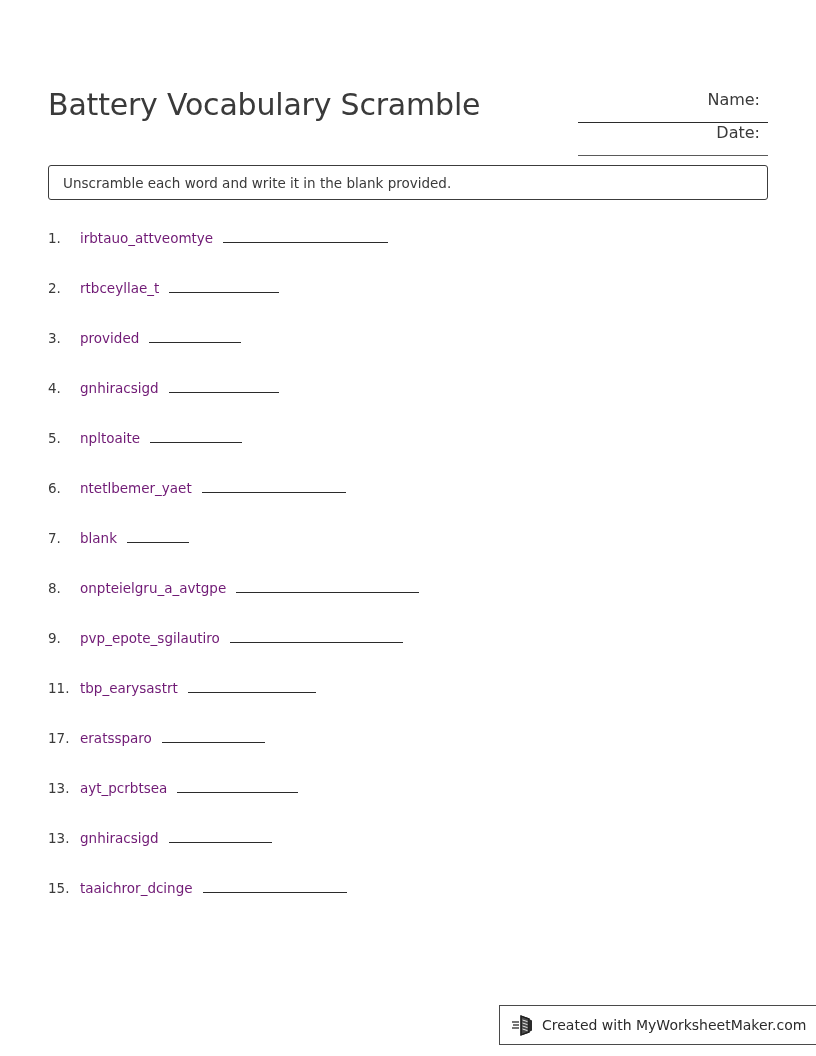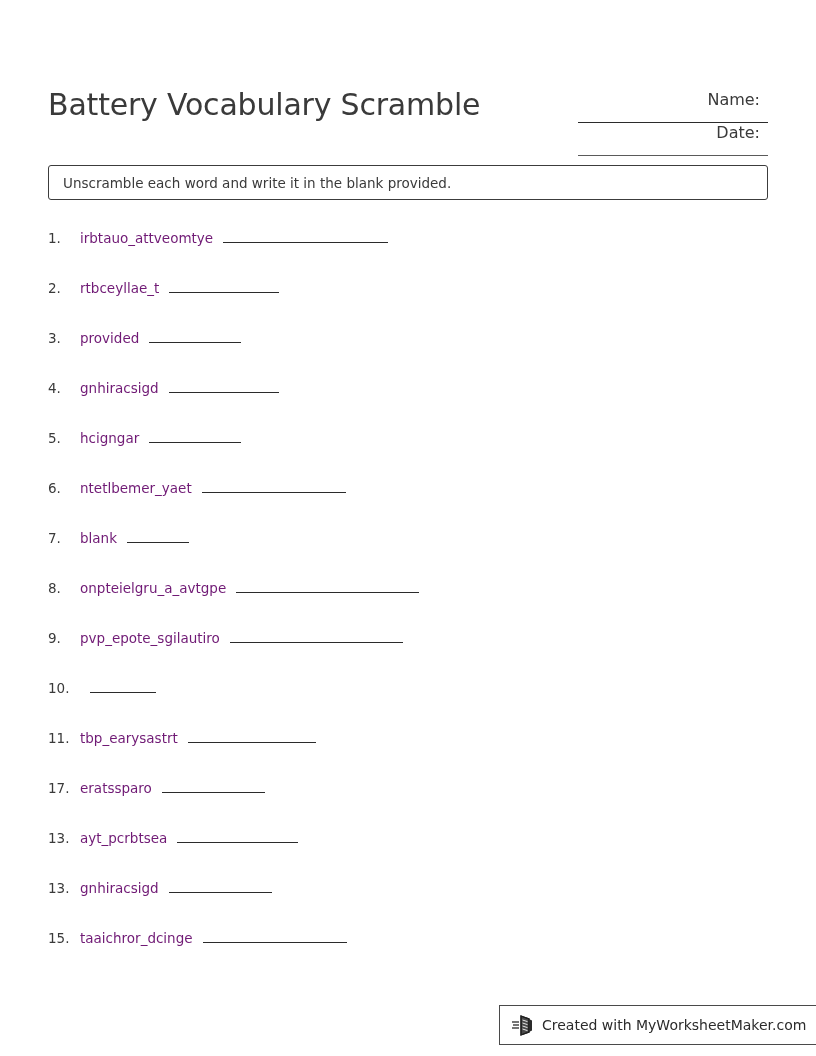--- a/index.html
+++ b/index.html
@@ -188,21 +188,21 @@
         <span class="item-word">provided</span>
         <span class="item-blank" style="width: 92px;"></span>
       </div>
       <div class="item-row">
         <span class="item-number">4.</span>
         <span class="item-word">gnhiracsigd</span>
         <span class="item-blank" style="width: 110px;"></span>
       </div>
       <div class="item-row">
         <span class="item-number">5.</span>
-        <span class="item-word">hcigngar</span>
+        <span class="item-word">npltoaite</span>
         <span class="item-blank" style="width: 92px;"></span>
       </div>
       <div class="item-row">
         <span class="item-number">6.</span>
         <span class="item-word">ntetlbemer_yaet</span>
         <span class="item-blank" style="width: 144px;"></span>
       </div>
       <div class="item-row">
         <span class="item-number">7.</span>
         <span class="item-word">blank</span>
@@ -210,25 +210,20 @@
       </div>
       <div class="item-row">
         <span class="item-number">8.</span>
         <span class="item-word">onpteielgru_a_avtgpe</span>
         <span class="item-blank" style="width: 183px;"></span>
       </div>
       <div class="item-row">
         <span class="item-number">9.</span>
         <span class="item-word">pvp_epote_sgilautiro</span>
         <span class="item-blank" style="width: 173px;"></span>
-      </div>
-      <div class="item-row">
-        <span class="item-number">10.</span>
-        <span class="item-word"></span>
-        <span class="item-blank" style="width: 66px;"></span>
       </div>
       <div class="item-row">
         <span class="item-number">11.</span>
         <span class="item-word">tbp_earysastrt</span>
         <span class="item-blank" style="width: 128px;"></span>
       </div>
       <div class="item-row">
         <span class="item-number">17.</span>
         <span class="item-word">eratssparo</span>
         <span class="item-blank" style="width: 103px;"></span>

